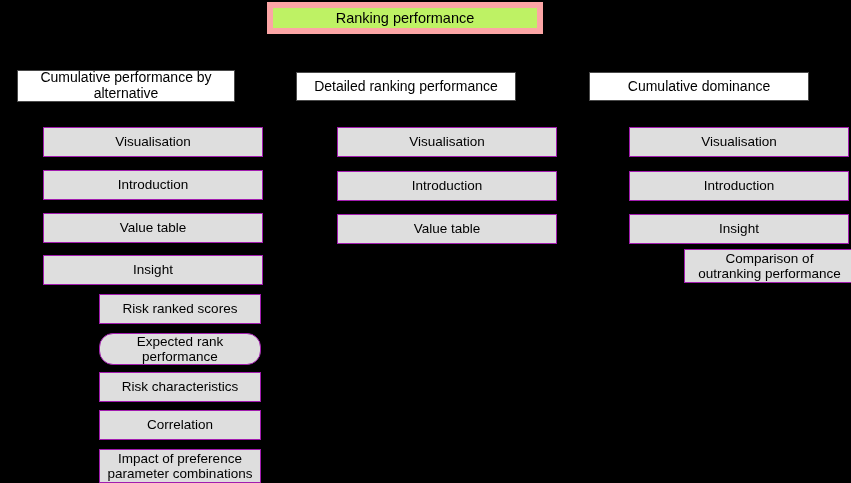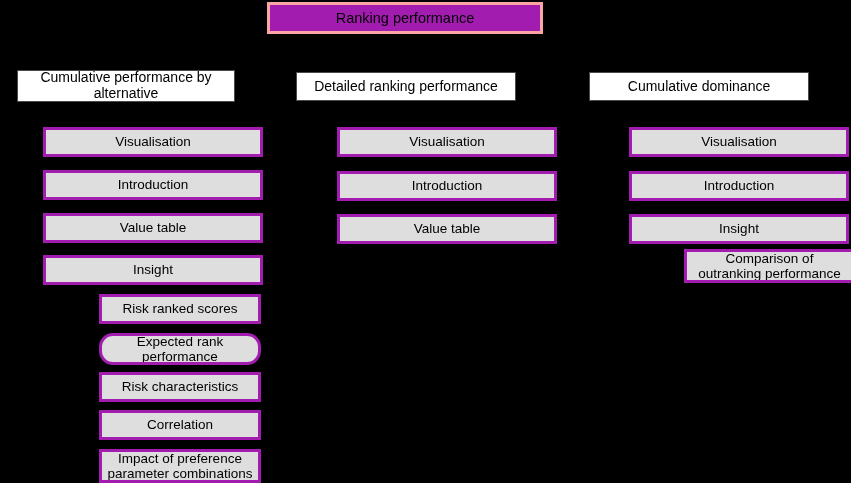--- a/index.html
+++ b/index.html
@@ -26,32 +26,32 @@
     display: flex;
     align-items: center;
     justify-content: center;
     text-align: center;
     color: #000000;
     line-height: 1.12;
     overflow: hidden;
     white-space: pre-line;
   }
   .node.root {
-    background: #a21caf;
-    border: 3px solid #fca5a5;
+    background: #bef264;
+    border: 6px solid #fca5a5;
     font-size: 14.5px;
   }
   .node.branch {
     background: #ffffff;
     border: 1px solid #4a4a4a;
     font-size: 14px;
   }
   .node.leaf {
     background: #dedede;
-    border: 3px solid #a21caf;
+    border: 1px solid #a21caf;
     font-size: 13.5px;
   }
   .node.leaf.sub {
     font-size: 13.5px;
   }
   .node .label {
     display: block;
     padding: 0 4px;
     white-space: pre-line;
   }

